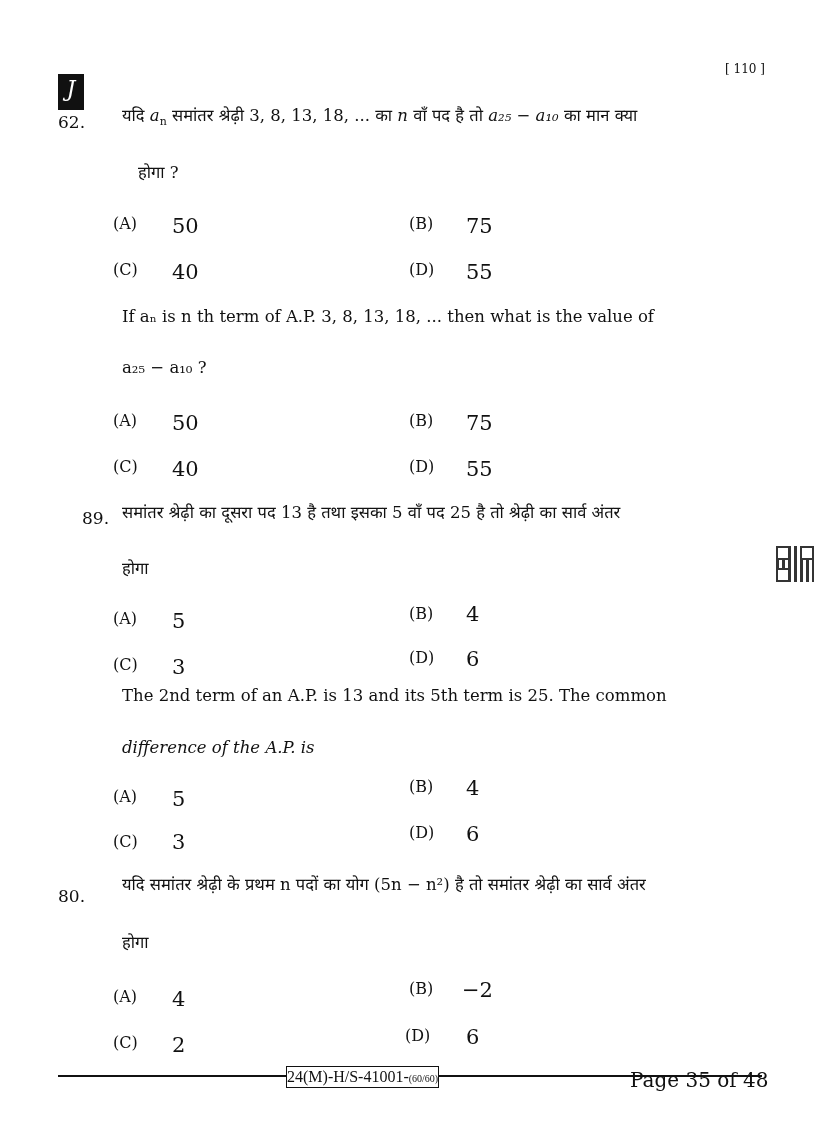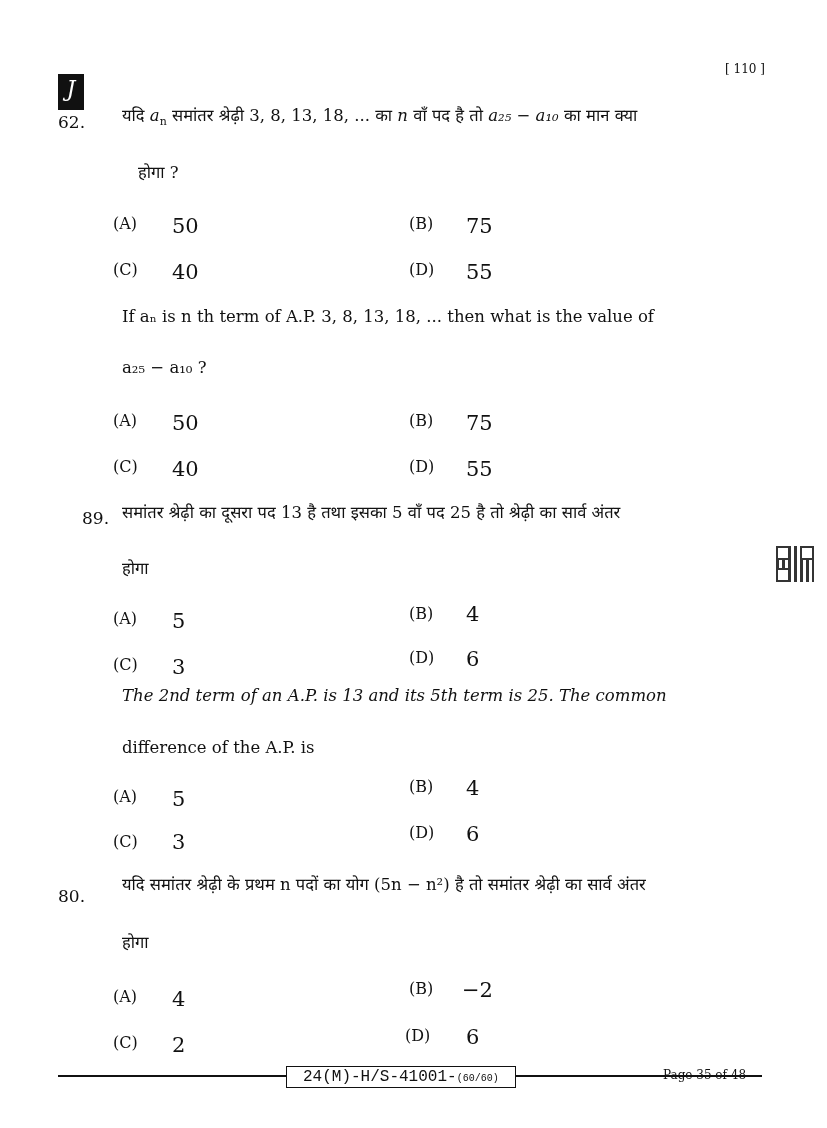--- a/index.html
+++ b/index.html
@@ -14,24 +14,24 @@
   .opt-l { font-size:16px; }
   .opt-v { font-size:21px; }
   .sub { font-size:11px; vertical-align:-4px; }
   i.m { font-family:"DejaVu Serif", serif; font-style:italic; }
   .qr { left:776px; top:546px; width:38px; height:36px;
         background:
           repeating-linear-gradient(90deg,#111 0 3px,#fff 3px 6px),
           #fff; opacity:.85; }
   .qr .c { position:absolute; width:10px; height:10px; border:2px solid #111; background:#fff; }
   .footer-line { left:58px; top:1075px; width:704px; height:2px; background:#111; }
-  .footer-code { left:286px; top:1066px; border:1.5px solid #111; padding:1px 16px; background:#fff;
-                 font-size:16px; font-family:Liberation Mono, monospace; }
+  .footer-code { left:286px; top:1066px; border:1.5px solid #111; padding:1px 0; background:#fff;
+                 font-size:16px; font-family:Liberation Serif, serif; }
   .footer-code small { font-size:10px; }
-  .footer-page { left:663px; top:1068px; font-size:12px; }
+  .footer-page { left:630px; top:1068px; font-size:20px; }
 </style>
 </head>
 <body>
 
 <div class="abs badge">J</div>
 <div class="abs pageno">[ 110 ]</div>
 
 <div class="abs qnum" style="left:58px;top:112px;">62.</div>
 <div class="abs qtext" style="left:112px;top:103px;">
   <span>यदि </span><i class="m">a</i><span class="sub">n</span><span> समांतर श्रेढ़ी 3, 8, 13, 18, ... का </span><i class="m">n</i><span> वाँ पद है तो </span><i class="m">a₂₅ − a₁₀</i><span> का मान क्या</span>
@@ -71,22 +71,22 @@
 
 <div class="abs opt-l" style="left:113px;top:609px;">(A)</div>
 <div class="abs opt-v" style="left:172px;top:609px;">5</div>
 <div class="abs opt-l" style="left:409px;top:604px;">(B)</div>
 <div class="abs opt-v" style="left:466px;top:602px;">4</div>
 <div class="abs opt-l" style="left:113px;top:655px;">(C)</div>
 <div class="abs opt-v" style="left:172px;top:655px;">3</div>
 <div class="abs opt-l" style="left:409px;top:648px;">(D)</div>
 <div class="abs opt-v" style="left:466px;top:647px;">6</div>
 
-<div class="abs qtext" style="left:112px;top:686px;font-style:italic;">The 2nd term of an A.P. is 13 and its 5th term is 25. The common</div>
-<div class="abs qtext" style="left:112px;top:738px;">difference of the A.P. is</div>
+<div class="abs qtext" style="left:112px;top:686px;">The 2nd term of an A.P. is 13 and its 5th term is 25. The common</div>
+<div class="abs qtext" style="left:112px;top:738px;font-style:italic;">difference of the A.P. is</div>
 
 <div class="abs opt-l" style="left:113px;top:787px;">(A)</div>
 <div class="abs opt-v" style="left:172px;top:787px;">5</div>
 <div class="abs opt-l" style="left:409px;top:777px;">(B)</div>
 <div class="abs opt-v" style="left:466px;top:776px;">4</div>
 <div class="abs opt-l" style="left:113px;top:832px;">(C)</div>
 <div class="abs opt-v" style="left:172px;top:830px;">3</div>
 <div class="abs opt-l" style="left:409px;top:823px;">(D)</div>
 <div class="abs opt-v" style="left:466px;top:822px;">6</div>
 

